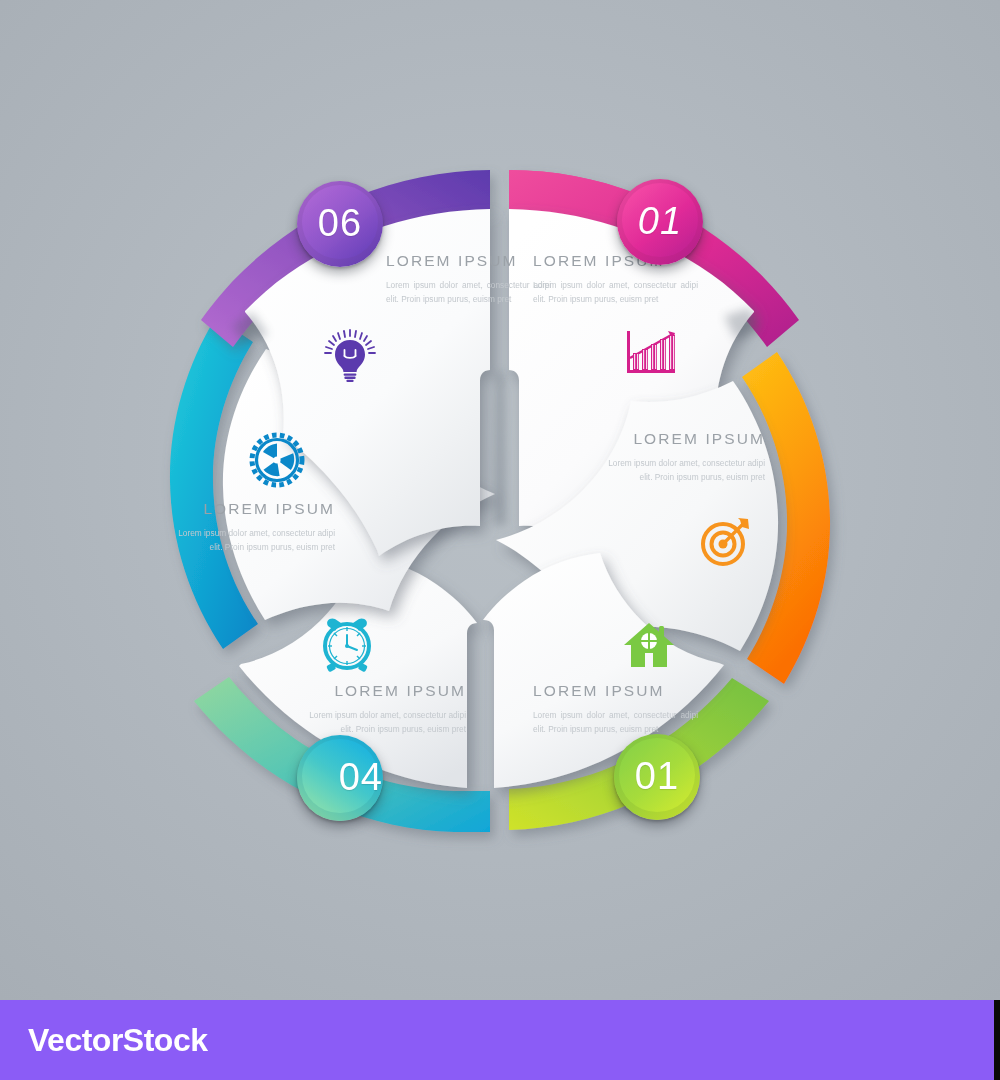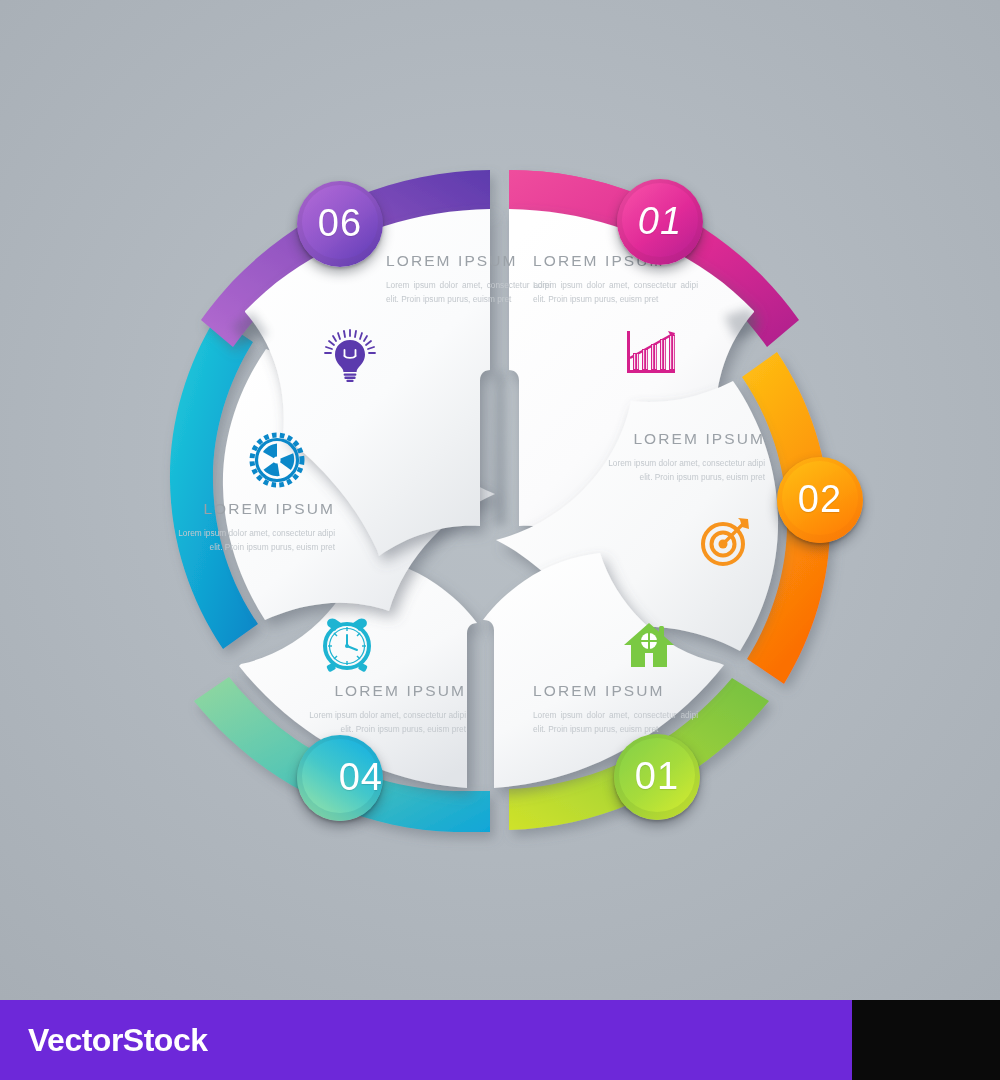--- a/index.html
+++ b/index.html
@@ -30,23 +30,23 @@
     left: 0; top: 0;
     width: 1000px;
     height: 1000px;
   }
 
   
   #footer {
     position: absolute;
     left: 0;
     top: 1000px;
-    width: 852px;
+    width: 994px;
     height: 80px;
-    background: #6d28d9;
+    background: #8b5cf6;
     color: #ffffff;
   }
   #footer .brand {
     position: absolute;
     left: 28px;
     top: 50%;
     transform: translateY(-50%);
     font-size: 32px;
     font-weight: bold;
     letter-spacing: -0.5px;
@@ -370,23 +370,20 @@
       <path d="M 496 372 L 504 372 L 506 525 L 494 525 Z" fill="#4e5763"></path>
       <path d="M 724 316 L 750 308 L 760 330 L 736 340 Z" fill="#4e5763"></path>
       <path d="M 232 326 L 252 312 L 268 334 L 246 346 Z" fill="#4e5763"></path>
     </g>
   </svg>
 
   <div class="badge" style="left:617px; top:179px; background:linear-gradient(140deg,#ea4c9f 0%,#d4288f 55%,#ad1e8a 100%);font-style:italic;">
     <span class="num">01</span>
   </div>
 
-  <div class="badge" style="left:777px; top:457px; background:linear-gradient(150deg,#ffb412 0%,#fd9209 55%,#f97405 100%);">
-    <span class="num">02</span>
-  </div>
 
   <div class="badge" style="left:614px; top:734px; background:linear-gradient(140deg,#7cc444 0%,#9ed038 55%,#c7de2c 100%);">
     <span class="num">01</span>
   </div>
 
   <div class="badge" style="left:297px; top:735px; background:linear-gradient(35deg,#8ed79e 0%,#3fbcbf 50%,#10a5d8 100%);justify-content:flex-end;">
     <span class="num">04</span>
   </div>
 
 

